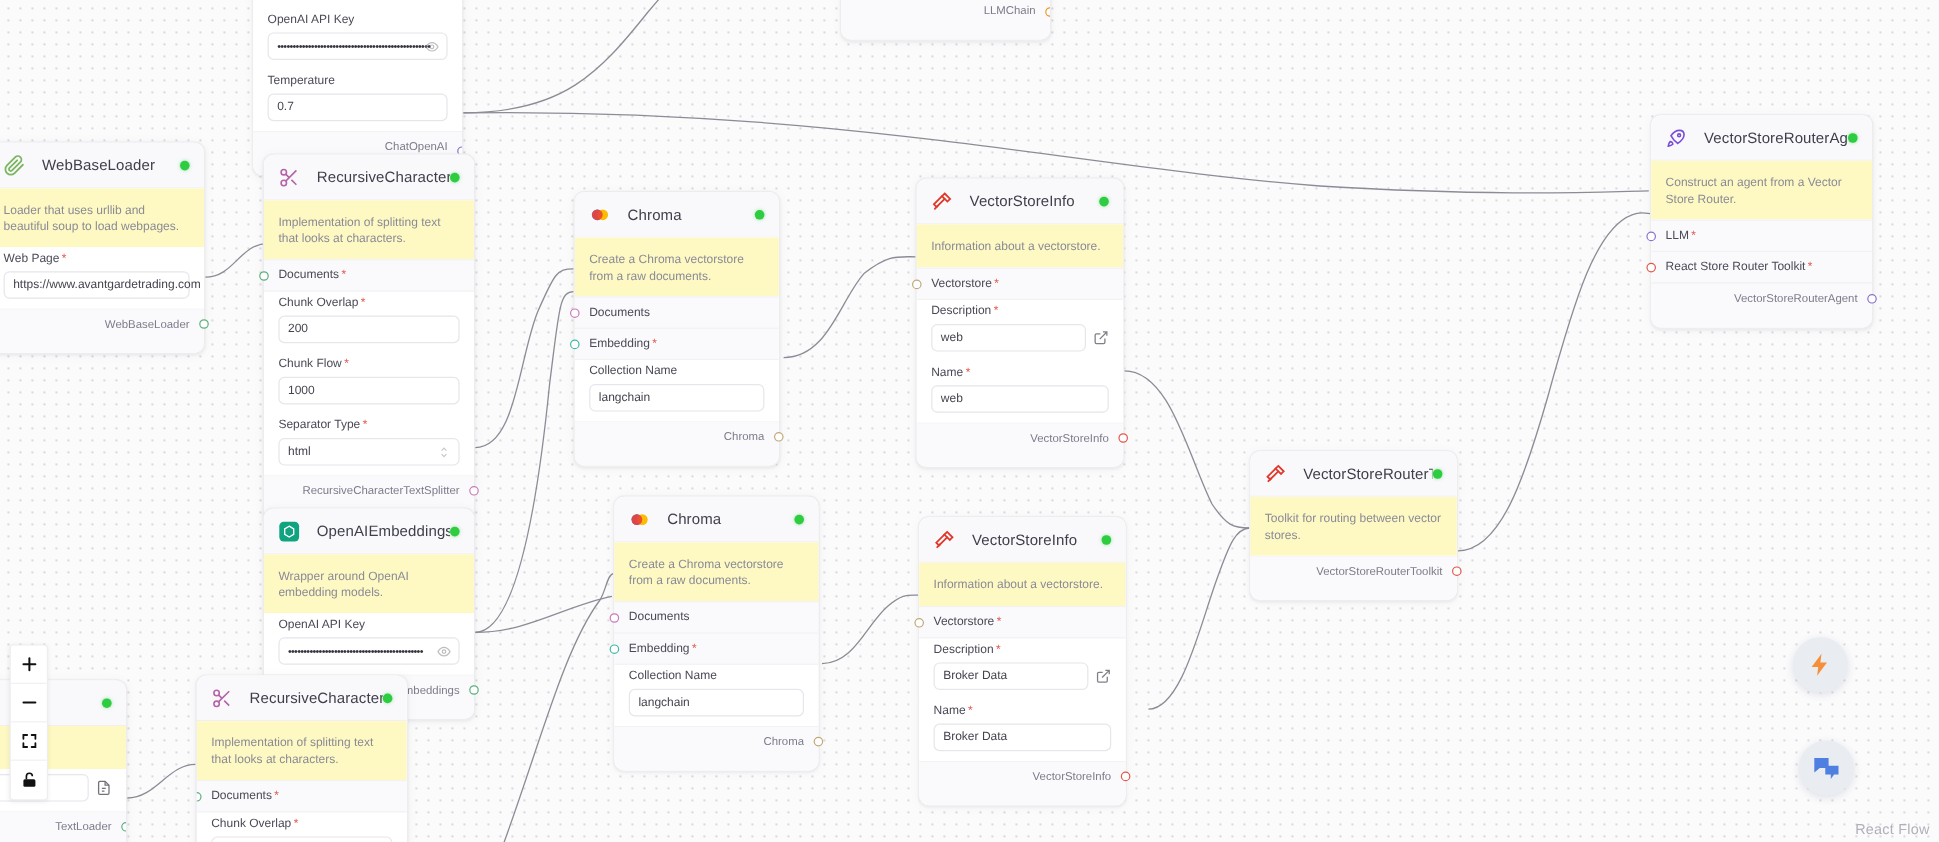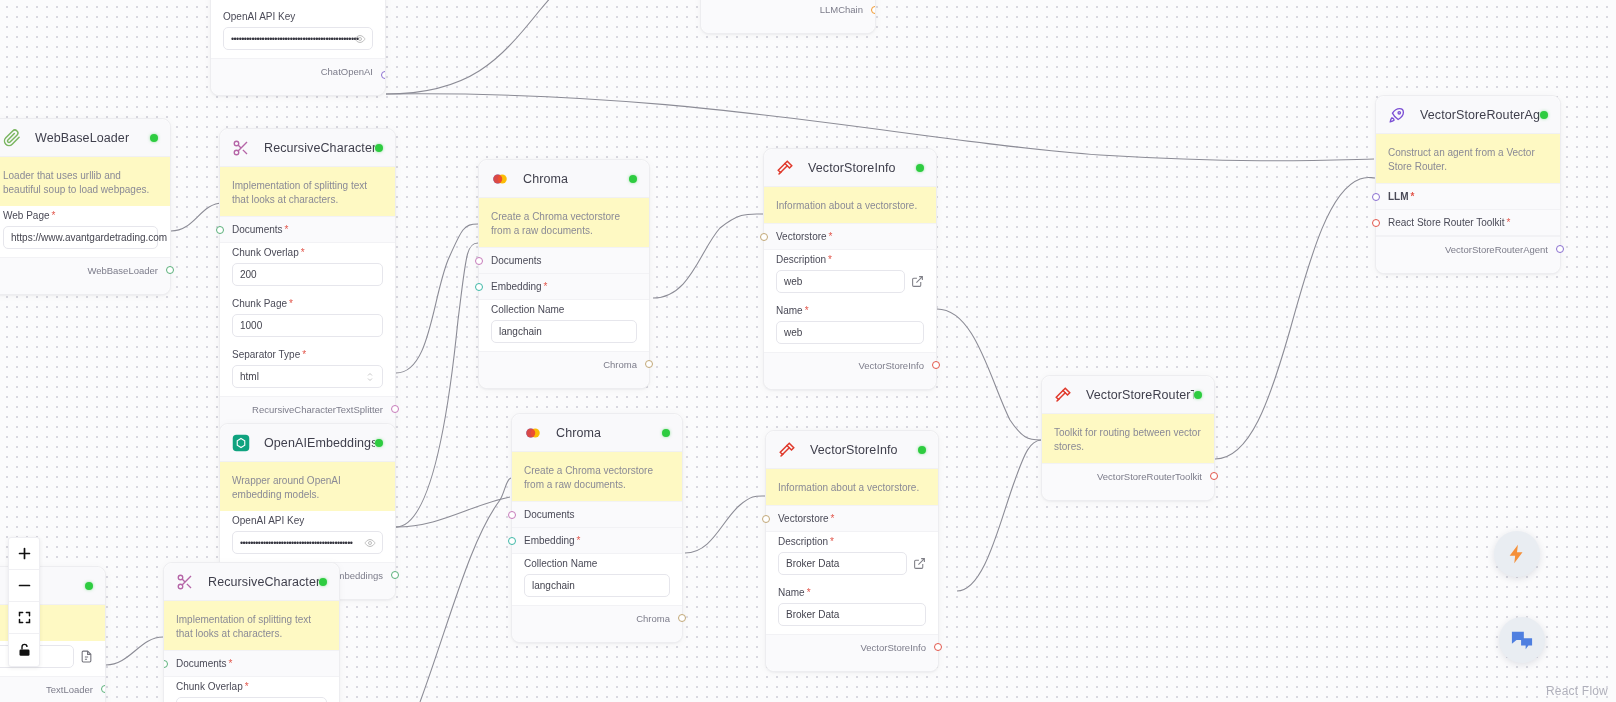--- a/index.html
+++ b/index.html
@@ -219,20 +219,24 @@
     <div class="field" style="padding-top:90px;">
       <span class="field-label">OpenAI API Key</span>
       <div class="field-wrap">
         <div class="field-input pwd">••••••••••••••••••••••••••••••••••••••••••••••••••</div>
         <svg class="inline-icon" viewBox="0 0 24 24" fill="none" stroke="#888" stroke-width="2">
             <circle cx="12" cy="12" r="3"></circle>
             <path d="M2 12s4-7 10-7 10 7 10 7-4 7-10 7-10-7-10-7z"></path>
           </svg>
       </div>
     </div>
+    <div class="field">
+      <span class="field-label">Temperature</span>
+      <div class="field-input">0.7</div>
+    </div>
     <div class="node-foot tall">
       <span>ChatOpenAI</span>
       <span class="handle right h-purple" style="top:12px;"></span>
     </div>
   </div>
 
   <div class="node clip-node" style="left:700px; top:-36px; width:176px;">
     <div class="node-foot tall" style="padding-top:38px;">
       <span>LLMChain</span>
       <span class="handle right h-orange" style="top:40px;"></span>
@@ -275,21 +279,21 @@
     <div class="node-desc">Implementation of splitting text that looks at characters.</div>
     <div class="port-row">
       <span class="handle left h-green" style="top:9px;"></span>
       <span>Documents</span><span class="req">*</span>
     </div>
     <div class="field">
       <span class="field-label"><span>Chunk Overlap</span><span class="req">*</span></span>
       <div class="field-input">200</div>
     </div>
     <div class="field">
-      <span class="field-label"><span>Chunk Page</span><span class="req">*</span></span>
+      <span class="field-label"><span>Chunk Flow</span><span class="req">*</span></span>
       <div class="field-input">1000</div>
     </div>
     <div class="field">
       <span class="field-label"><span>Separator Type</span><span class="req">*</span></span>
       <div class="field-wrap">
         <div class="field-input">html</div>
         <svg class="inline-icon" viewBox="0 0 24 24" fill="none" stroke="#999" stroke-width="2">
             <path d="M8 9l4-4 4 4M8 15l4 4 4-4"></path>
           </svg>
       </div>
@@ -489,21 +493,21 @@
         <svg viewBox="0 0 24 24" fill="none" stroke="#7b4fd4" stroke-width="1.8" stroke-linecap="round">
             <path d="M5 16c-1.5 1.5-2 5-2 5s3.5-.5 5-2a2.8 2.8 0 0 0-3-3z"></path>
             <path d="M15.5 3.5c3 0 5 2 5 5 0 3.5-4 7.5-7 9.5L9 14 6 9.5C8 6.5 12 3.5 15.5 3.5z"></path>
             <circle cx="15" cy="9" r="1.6"></circle>
           </svg>
       </span>
       <span class="node-title">VectorStoreRouterAgent</span>
       <span class="status-dot"></span>
     </div>
     <div class="node-desc">Construct an agent from a Vector Store Router.</div>
-    <div class="port-row" style="border-bottom:none;font-weight:bold;">
+    <div class="port-row" style="border-bottom:none;">
       <span class="handle left h-purple" style="top:9px;"></span>
       <span>LLM</span><span class="req">*</span>
     </div>
     <div class="port-row">
       <span class="handle left h-red" style="top:9px;"></span>
       <span>React Store Router Toolkit</span><span class="req">*</span>
     </div>
     <div class="node-foot tall">
       <span>VectorStoreRouterAgent</span>
       <span class="handle right h-purple" style="top:8px;"></span>

